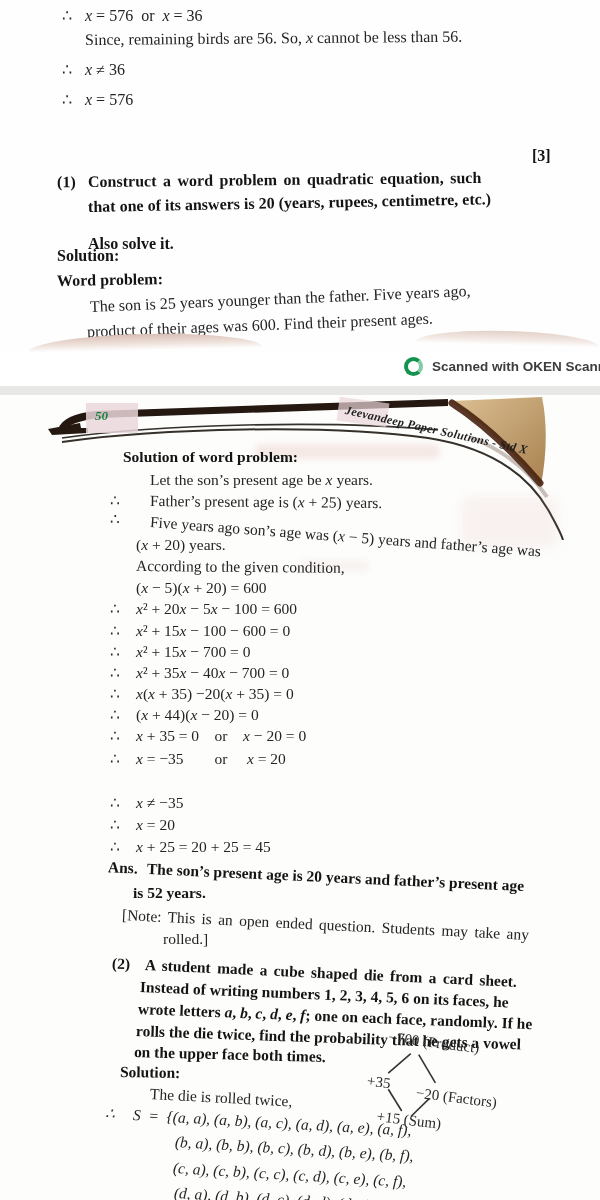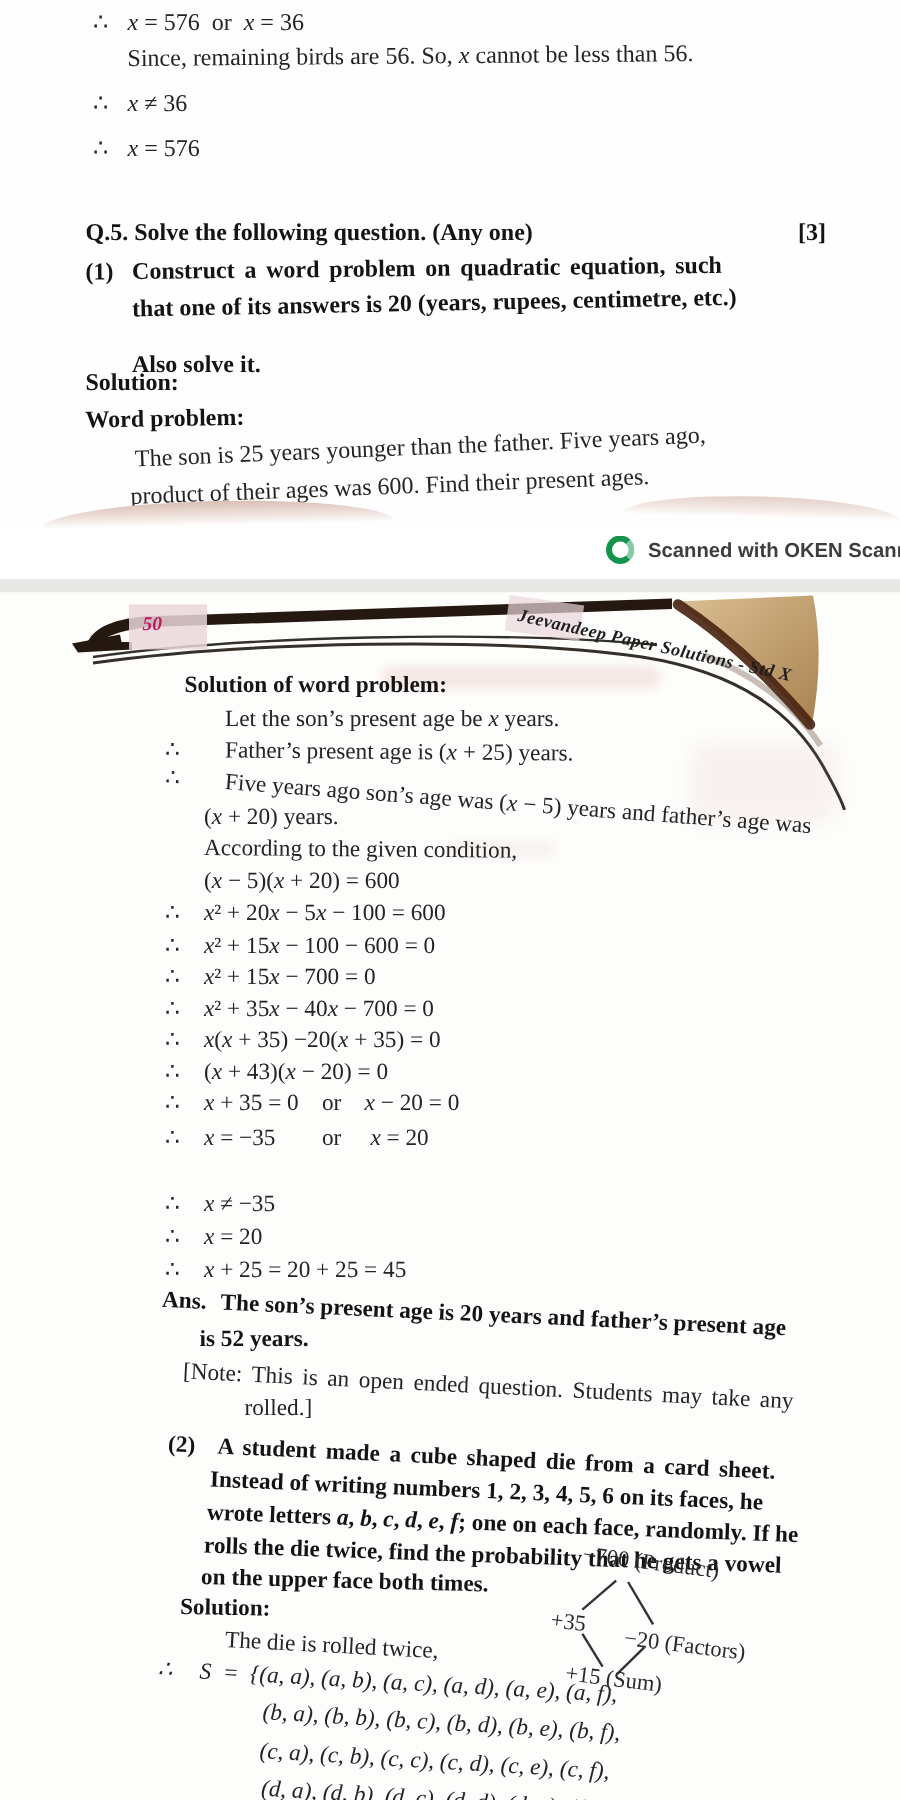--- a/index.html
+++ b/index.html
@@ -36,21 +36,21 @@
     border:4.5px solid #14934e;border-right-color:#83cba5;box-sizing:content-box;}
   .oken-text{font-size:13.5px;font-weight:bold;color:#3d3d3d;white-space:nowrap;}
   
   #divider{position:absolute;left:0;top:386px;width:600px;height:9px;background:#e8e8e6;}
   
   #scan2{position:absolute;left:0;top:395px;width:600px;height:805px;background:#fdfdfc;}
   #hdr-art{position:absolute;left:0;top:0;width:600px;height:145px;}
   .patch{position:absolute;background:#ead6da;}
   #patch-50{left:86px;top:8px;width:52px;height:30px;opacity:.85;}
   #patch-hdr{left:338px;top:5px;width:50px;height:24px;opacity:.7;transform:rotate(8deg);}
-  #pgnum{position:absolute;left:95px;top:13px;font:italic bold 13px "Liberation Serif",serif;color:#be185d;}
+  #pgnum{position:absolute;left:95px;top:13px;font:italic bold 13px "Liberation Serif",serif;color:#15803d;}
   #hdr-title{position:absolute;left:347px;top:8px;transform:rotate(12.5deg);transform-origin:left top;
     font:italic bold 12px "Liberation Serif",serif;color:#1f1f1f;letter-spacing:.3px;white-space:nowrap;}
   .ghost{position:absolute;border-radius:6px;filter:blur(3px);}
   #ghost1{left:255px;top:49px;width:185px;height:15px;background:rgba(205,130,120,.17);}
   #ghost2{left:462px;top:102px;width:95px;height:50px;background:rgba(205,140,130,.10);filter:blur(6px);}
   #ghost3{left:300px;top:165px;width:70px;height:12px;background:rgba(205,140,130,.09);}
   
   #factor-diagram{position:absolute;left:374px;top:630px;width:220px;height:104px;
     transform:rotate(7deg);transform-origin:left top;color:#2a2a2a;font-size:15px;}
   #factor-diagram .fd-label{position:absolute;white-space:nowrap;}
@@ -62,21 +62,20 @@
 </style>
 </head>
 <body>
 
 <div id="scan1">
   <div id="p1-lines" class="layer">
       <div class="line" style="left: 85px; top: 6px;"><span class="marker" style="left: -23px;">∴</span><span class="v">x</span><span> = 576  or  </span><span class="v">x</span><span> = 36</span></div>
       <div class="line" style="left: 85px; top: 30px; transform: rotate(-0.5deg);"><span>Since, remaining birds are 56. So, </span><span class="v">x</span><span> cannot be less than 56.</span></div>
       <div class="line" style="left: 85px; top: 60px;"><span class="marker" style="left: -23px;">∴</span><span class="v">x</span><span> ≠ 36</span></div>
       <div class="line" style="left: 85px; top: 90px;"><span class="marker" style="left: -23px;">∴</span><span class="v">x</span><span> = 576</span></div>
-      <div class="line b" style="left: 57px; top: 146px;"><span>Q.5. Solve the following question. (Any one)</span></div>
       <div class="line b" style="left: 532px; top: 146px;"><span>[3]</span></div>
       <div class="line b sp" style="left: 88px; top: 172px; transform: rotate(-0.6deg);"><span class="marker" style="left: -31px;">(1)</span><span>Construct a word problem on quadratic equation, such</span></div>
       <div class="line b" style="left: 88px; top: 197px; transform: rotate(-1.1deg);"><span>that one of its answers is 20 (years, rupees, centimetre, etc.)</span></div>
       <div class="line b" style="left: 88px; top: 222px; margin-top: 12px;"><span>Also solve it.</span></div>
       <div class="line b" style="left: 57px; top: 246px;"><span>Solution:</span></div>
       <div class="line b" style="left: 57px; top: 271px; transform: rotate(-1deg);"><span>Word problem:</span></div>
       <div class="line" style="left: 90px; top: 297px; transform: rotate(-2.4deg);"><span>The son is 25 years younger than the father. Five years ago,</span></div>
       <div class="line" style="left: 87px; top: 322px; transform: rotate(-2.2deg);"><span>product of their ages was 600. Find their present ages.</span></div>
     </div>
   <div id="curl-left" class="curl"></div>
@@ -126,21 +125,21 @@
       <div class="line" style="left: 150px; top: 97px; transform: rotate(0.5deg);"><span class="marker" style="left: -40px;">∴</span><span>Father’s present age is (</span><span class="v">x</span><span> + 25) years.</span></div>
       <div class="line" style="left: 150px; top: 118px; transform: rotate(4.3deg);"><span class="marker" style="left: -40px;">∴</span><span>Five years ago son’s age was (</span><span class="v">x</span><span> − 5) years and father’s age was</span></div>
       <div class="line" style="left: 136px; top: 141px;"><span>(</span><span class="v">x</span><span> + 20) years.</span></div>
       <div class="line" style="left: 136px; top: 162px; transform: rotate(0.5deg);"><span>According to the given condition,</span></div>
       <div class="line" style="left: 136px; top: 184px;"><span>(</span><span class="v">x</span><span> − 5)(</span><span class="v">x</span><span> + 20) = 600</span></div>
       <div class="line" style="left: 136px; top: 205px;"><span class="marker" style="left: -26px;">∴</span><span class="v">x</span><span>² + 20</span><span class="v">x</span><span> − 5</span><span class="v">x</span><span> − 100 = 600</span></div>
       <div class="line" style="left: 136px; top: 227px;"><span class="marker" style="left: -26px;">∴</span><span class="v">x</span><span>² + 15</span><span class="v">x</span><span> − 100 − 600 = 0</span></div>
       <div class="line" style="left: 136px; top: 248px;"><span class="marker" style="left: -26px;">∴</span><span class="v">x</span><span>² + 15</span><span class="v">x</span><span> − 700 = 0</span></div>
       <div class="line" style="left: 136px; top: 269px;"><span class="marker" style="left: -26px;">∴</span><span class="v">x</span><span>² + 35</span><span class="v">x</span><span> − 40</span><span class="v">x</span><span> − 700 = 0</span></div>
       <div class="line" style="left: 136px; top: 290px;"><span class="marker" style="left: -26px;">∴</span><span class="v">x</span><span>(</span><span class="v">x</span><span> + 35) −20(</span><span class="v">x</span><span> + 35) = 0</span></div>
-      <div class="line" style="left: 136px; top: 311px;"><span class="marker" style="left: -26px;">∴</span><span>(</span><span class="v">x</span><span> + 43)(</span><span class="v">x</span><span> − 20) = 0</span></div>
+      <div class="line" style="left: 136px; top: 311px;"><span class="marker" style="left: -26px;">∴</span><span>(</span><span class="v">x</span><span> + 44)(</span><span class="v">x</span><span> − 20) = 0</span></div>
       <div class="line" style="left: 136px; top: 332px;"><span class="marker" style="left: -26px;">∴</span><span class="v">x</span><span> + 35 = 0    or    </span><span class="v">x</span><span> − 20 = 0</span></div>
       <div class="line" style="left: 136px; top: 355px;"><span class="marker" style="left: -26px;">∴</span><span class="v">x</span><span> = −35        or     </span><span class="v">x</span><span> = 20</span></div>
       <div class="line" style="left: 136px; top: 399px;"><span class="marker" style="left: -26px;">∴</span><span class="v">x</span><span> ≠ −35</span></div>
       <div class="line" style="left: 136px; top: 421px;"><span class="marker" style="left: -26px;">∴</span><span class="v">x</span><span> = 20</span></div>
       <div class="line" style="left: 136px; top: 443px;"><span class="marker" style="left: -26px;">∴</span><span class="v">x</span><span> + 25 = 20 + 25 = 45</span></div>
       <div class="line b" style="left: 147px; top: 465px; transform: rotate(2.6deg);"><span class="marker" style="left: -39px;">Ans.</span><span>The son’s present age is 20 years and father’s present age</span></div>
       <div class="line b" style="left: 133px; top: 489px;"><span>is 52 years.</span></div>
       <div class="line sp" style="left: 122px; top: 511px; transform: rotate(2.8deg);"><span>[Note: This is an open ended question. Students may take any</span></div>
       <div class="line" style="left: 163px; top: 535px;"><span>rolled.]</span></div>
       <div class="line b sp" style="left: 145px; top: 561px; transform: rotate(2.6deg);"><span class="marker" style="left: -33px;">(2)</span><span>A student made a cube shaped die from a card sheet.</span></div>

